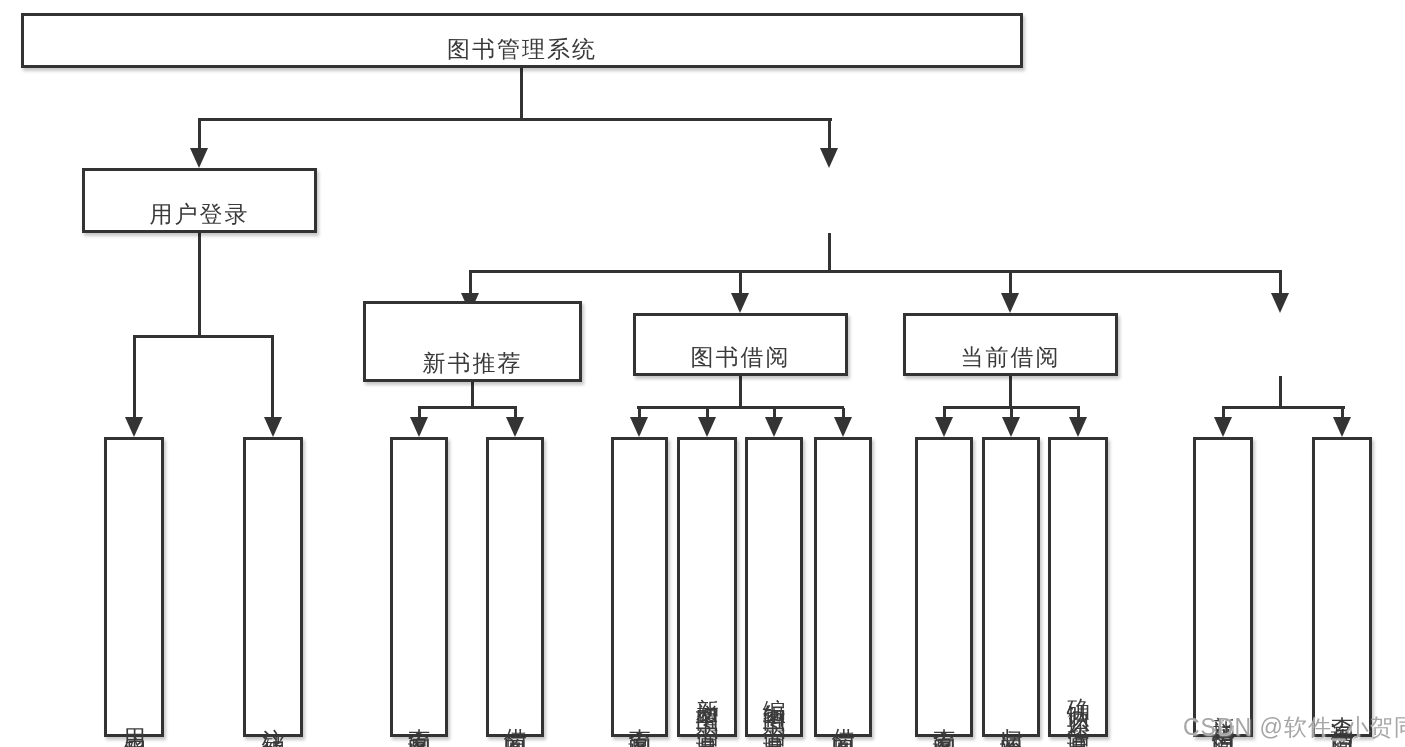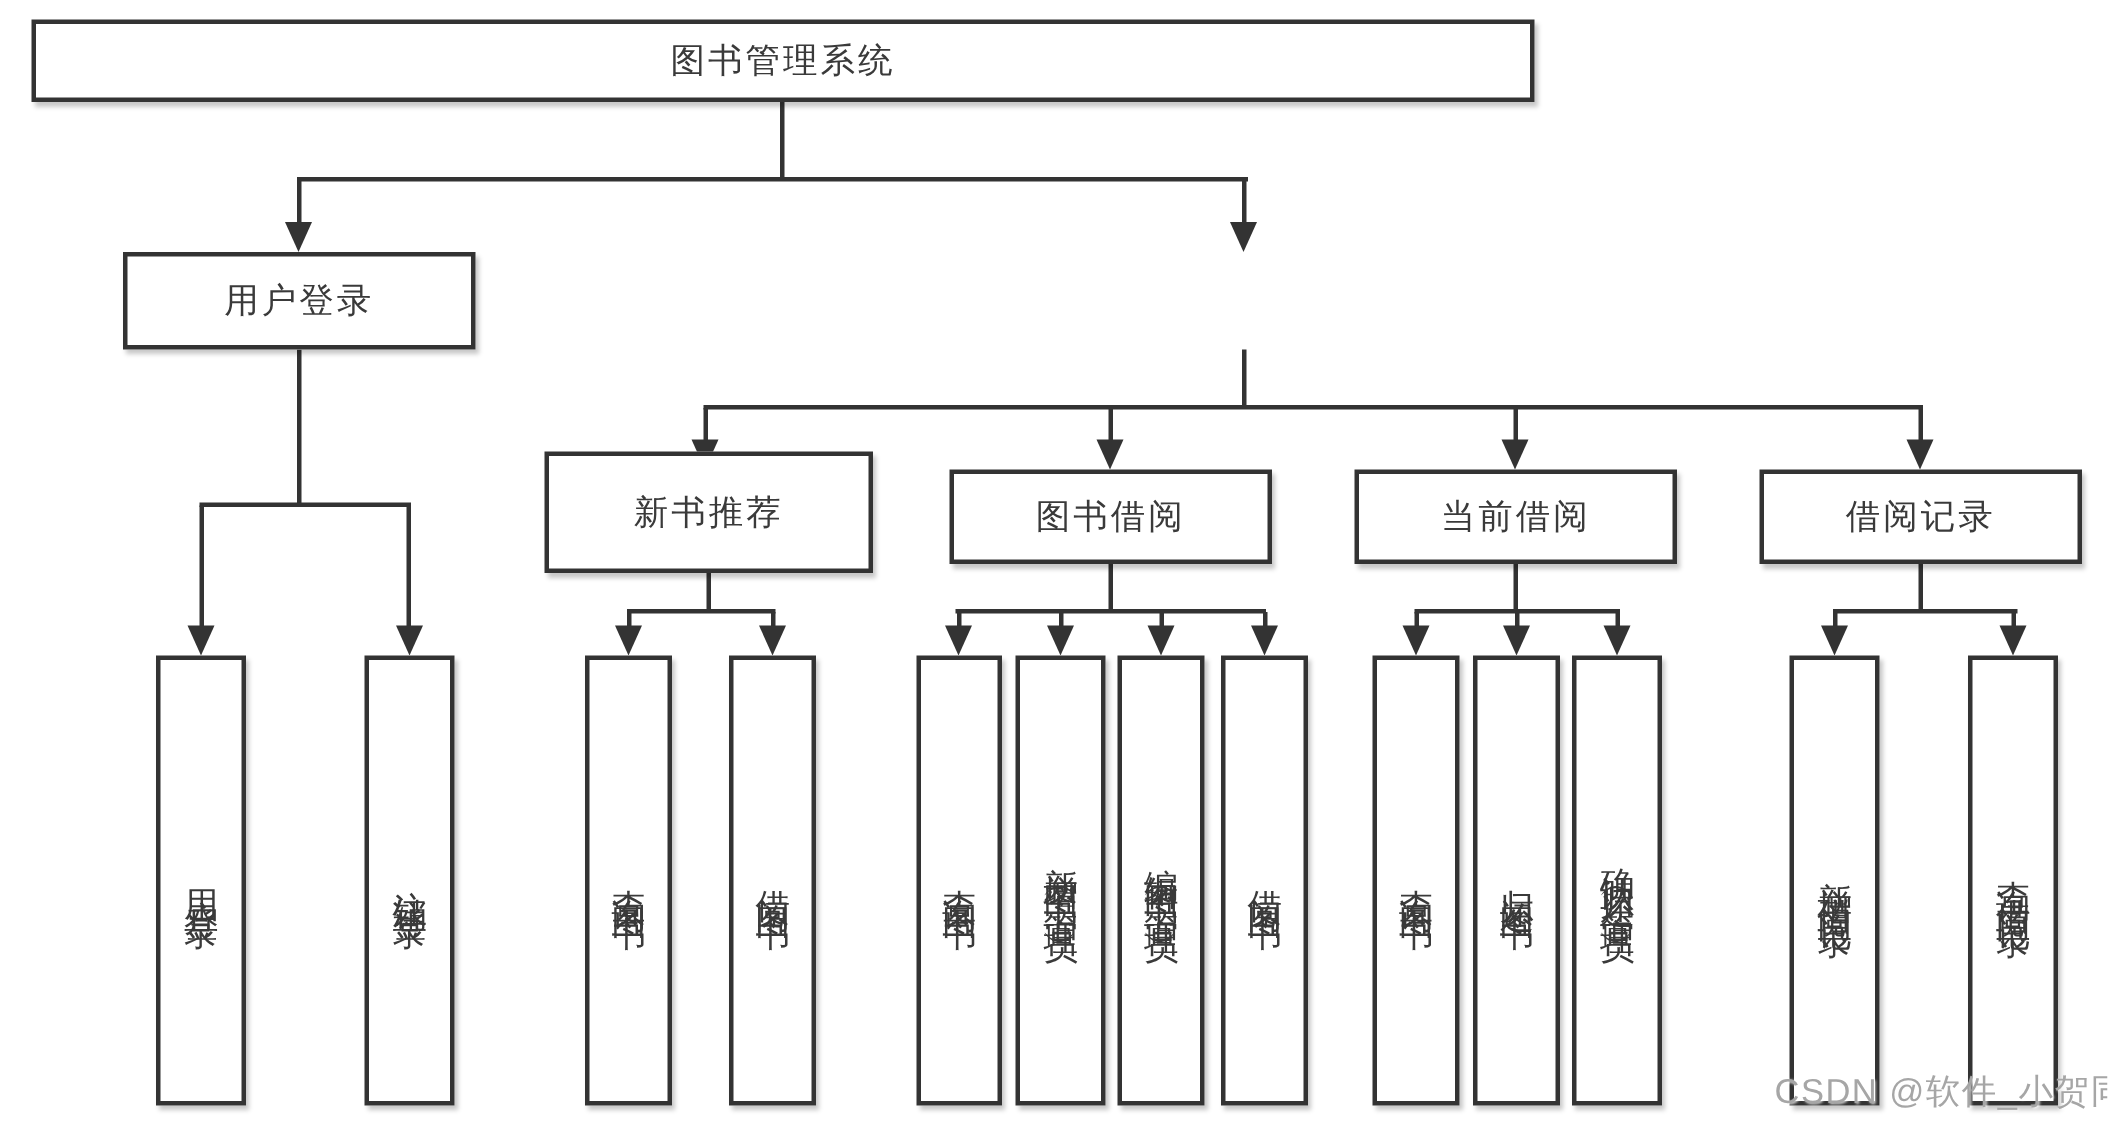--- a/index.html
+++ b/index.html
@@ -17,21 +17,21 @@
     height: 747px;
     background: var(--node_background);
     overflow: hidden;
   }
   .node {
     position: absolute;
     background: var(--node_background);
     border: 3px solid var(--line);
     box-shadow: 2px 3px 3px rgba(0,0,0,0.22);
     display: flex;
-    align-items: center;
+    align-items: flex-end;
     justify-content: center;
     color: var(--text);
     font-size: 23px;
     letter-spacing: 2px;
     text-align: center;
     z-index: 2;
   }
   .node.tall { border-width: 3px; }
   .node.tall .vtext {
     writing-mode: vertical-rl;
@@ -140,23 +140,20 @@
 
   <div class="node" style="left:363px;top:301px;width:219px;height:81px">
     <span>新书推荐</span>
   </div>
   <div class="node" style="left:633px;top:313px;width:215px;height:63px">
     <span>图书借阅</span>
   </div>
   <div class="node" style="left:903px;top:313px;width:215px;height:63px">
     <span>当前借阅</span>
   </div>
-  <div class="node" style="left:1173px;top:313px;width:215px;height:63px">
-    <span>借阅记录</span>
-  </div>
 
   <div class="node tall" style="left:104px;top:437px;width:60px;height:300px">
     <span class="vtext">用户登录</span>
   </div>
   <div class="node tall" style="left:243px;top:437px;width:60px;height:300px">
     <span class="vtext">注销登录</span>
   </div>
 
   <div class="node tall" style="left:390px;top:437px;width:58px;height:300px">
     <span class="vtext">查询图书</span>

